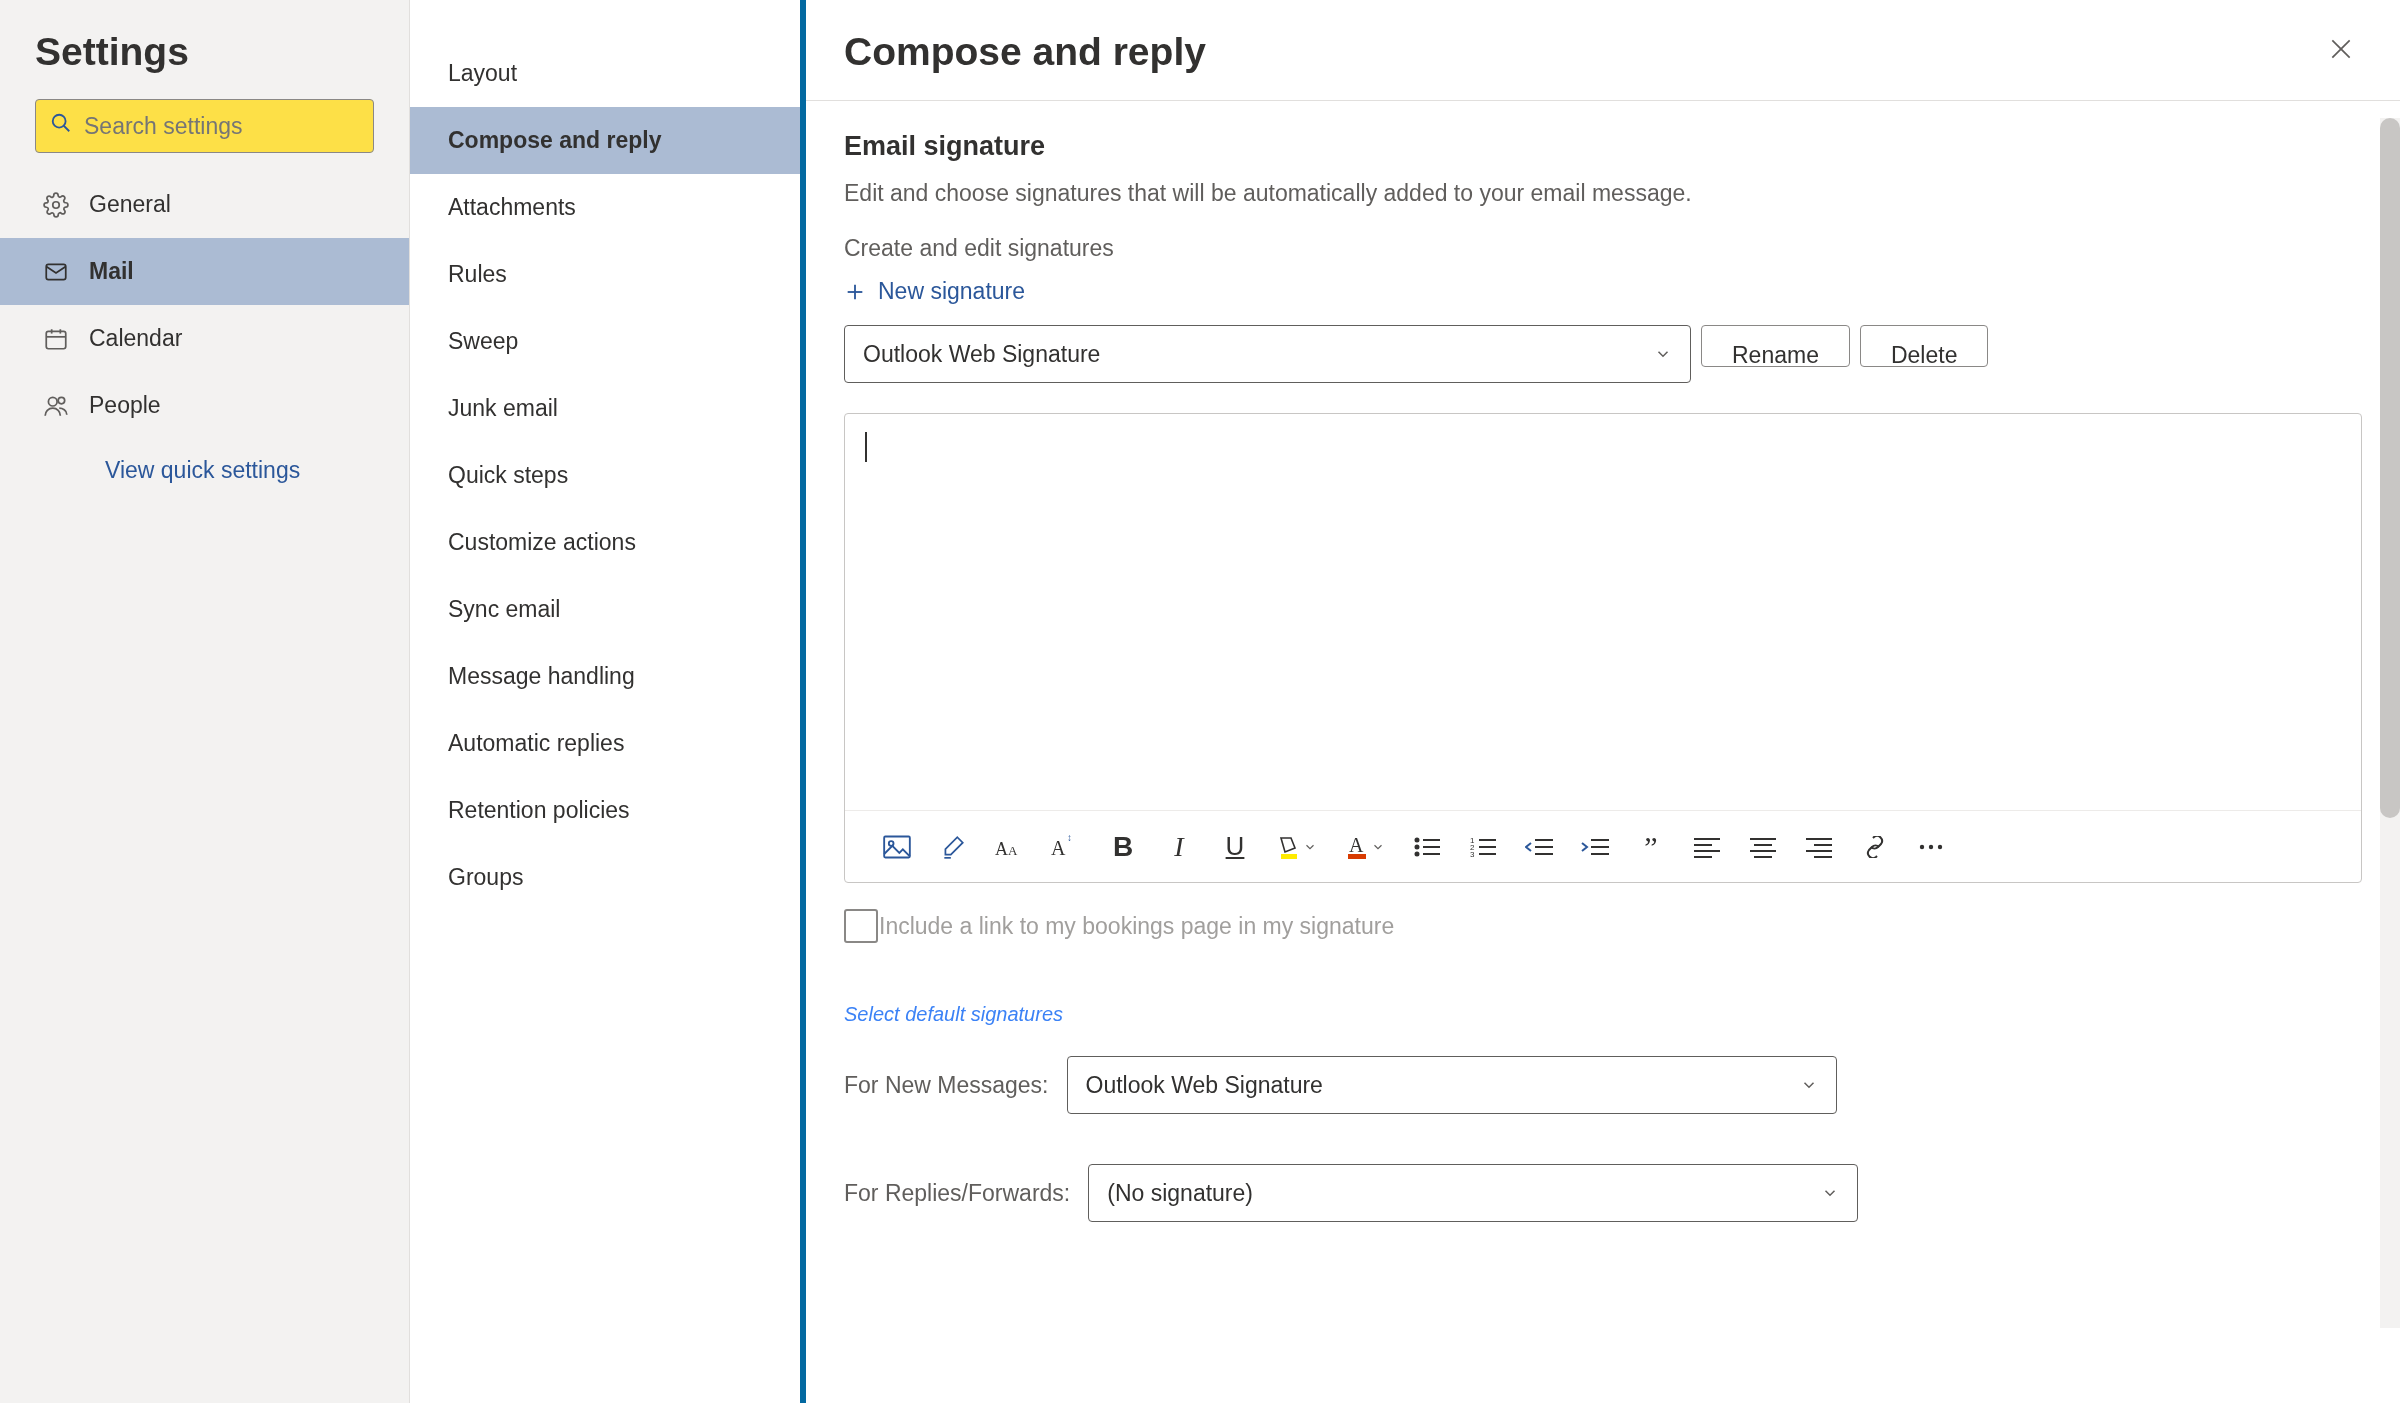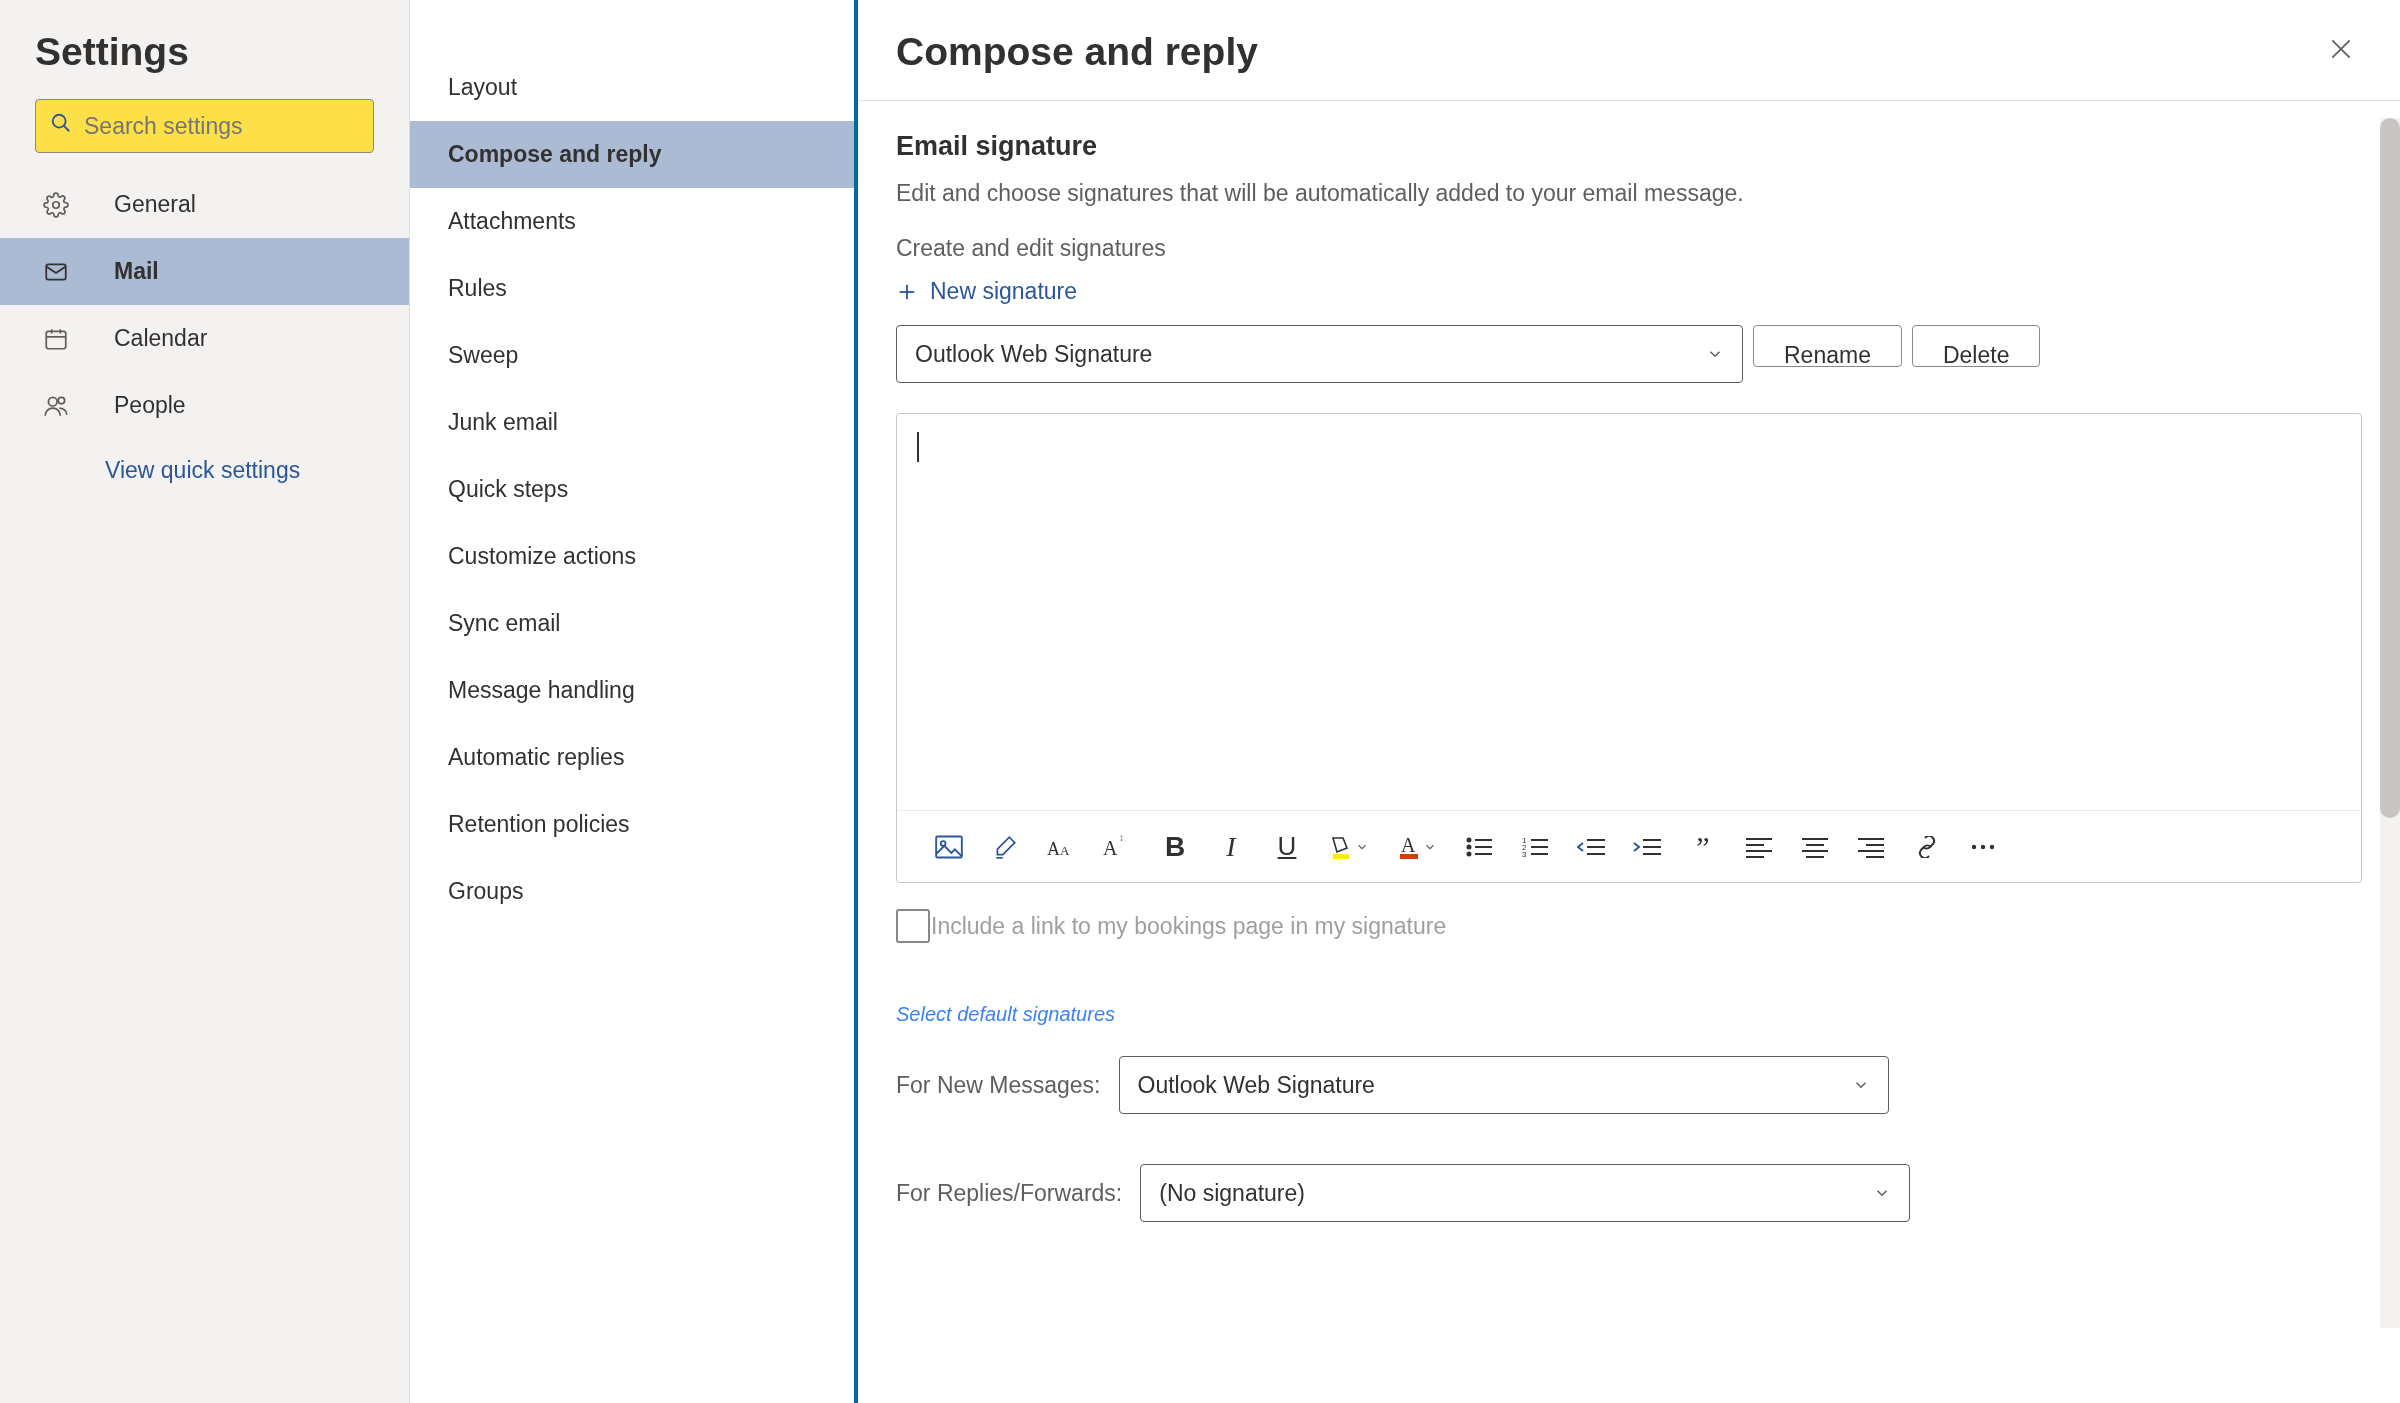--- a/index.html
+++ b/index.html
@@ -54,32 +54,32 @@
   height: 67px;
   padding: 0 42px;
   cursor: pointer;
   color: #323130;
 }
 .nav-item.active {
   background: #abbbd3;
   font-weight: 600;
 }
 .nav-item .icon { width: 28px; display:flex; justify-content:center; }
-.nav-item span.label { margin-left: 44px; }
+.nav-item span.label { margin-left: 19px; }
 .quick-link {
   color: #2b579a;
   padding: 18px 42px 0 105px;
   cursor: pointer;
 }
 
 .col2 {
-  width: 448px;
+  width: 396px;
   background: #fff;
-  border-right: 4px solid #0369a1;
-  padding-top: 54px;
+  border-right: 6px solid #0369a1;
+  padding-top: 40px;
 }
 .sub-item {
   height: 67px;
   display: flex;
   align-items: center;
   padding: 0 38px;
   cursor: pointer;
   color: #323130;
 }
 .sub-item.active {

